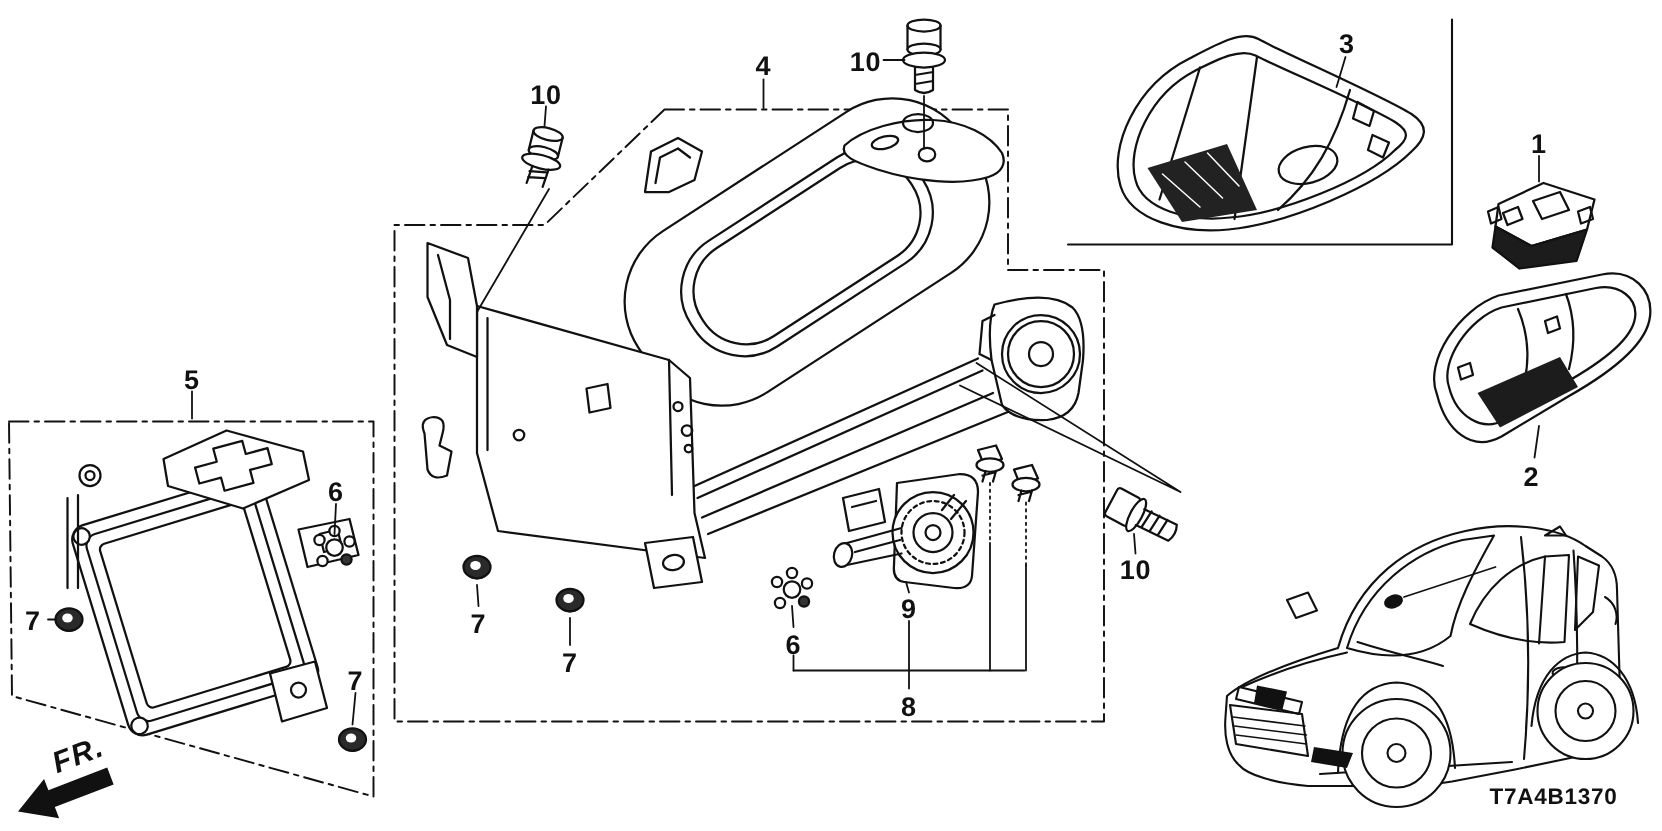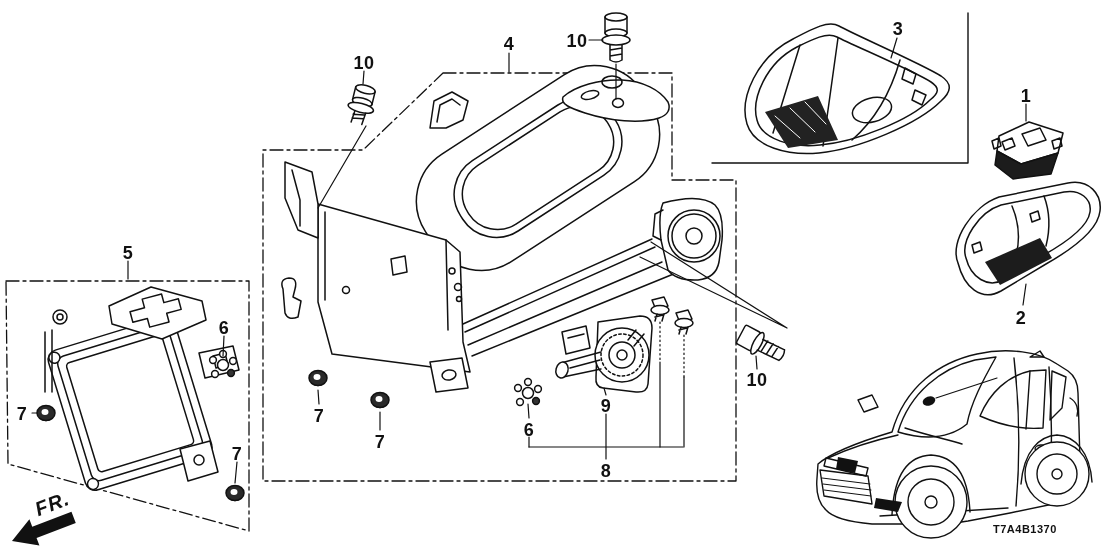--- a/index.html
+++ b/index.html
@@ -13,21 +13,21 @@
     font-size:18px;font-weight:bold;color:#111;line-height:1;letter-spacing:.5px;
     user-select:none;
   }
   .fr-label{
     position:absolute;left:36px;top:499px;
     font-size:20px;font-weight:bold;font-style:italic;color:#111;
     transform:rotate(-21deg);transform-origin:left center;letter-spacing:1px;
   }
   .diagram-code{
     position:absolute;left:993px;top:523px;
-    font-size:11px;font-weight:bold;color:#111;letter-spacing:.5px;
+    font-size:15px;font-weight:bold;color:#111;letter-spacing:.5px;
   }
 </style>
 </head>
 <body>
 
 <div class="stage">
 
 <svg width="1108" height="554" viewBox="0 0 1108 554" fill="none" stroke="#111" stroke-width="1.5" stroke-linecap="round" stroke-linejoin="round">
 
   <g stroke-dasharray="13 4 3 4" stroke-width="1.3">

